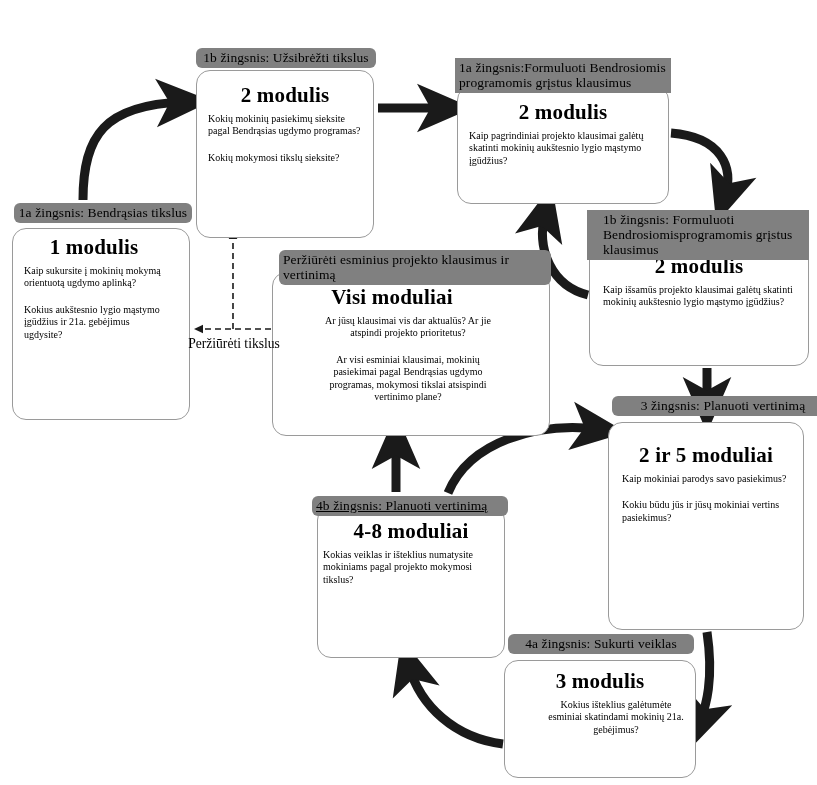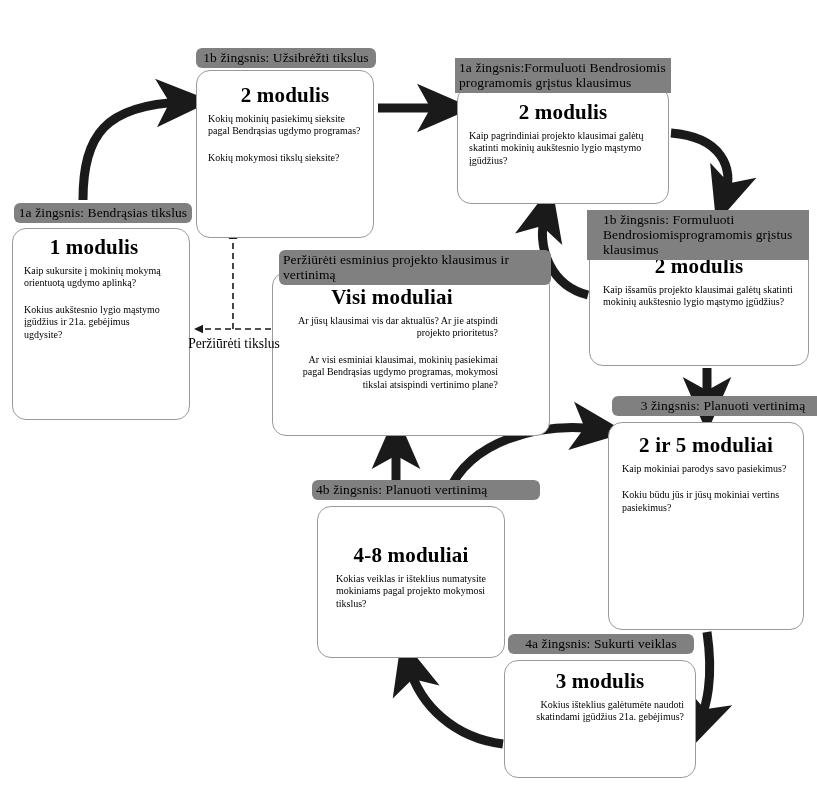--- a/index.html
+++ b/index.html
@@ -72,21 +72,22 @@
   .node-para {
     font-size: 10px;
     line-height: 1.24;
     margin: 0;
     text-align: left;
   }
   .node-para + .node-para {
     margin-top: 14px;
   }
   .para-center {
-    text-align: right;
+    text-align: center;
+    margin-left: 32px;
   }
   .edge-label {
     position: absolute;
     z-index: 6;
     font-size: 13.6px;
     line-height: 1.2;
     text-align: center;
     color: #000000;
   }
 
@@ -106,25 +107,25 @@
   #node-m2c       { left: 589px; top: 238px; width: 220px; height: 128px; }
   #banner-m2c     { left: 587px; top: 210px; width: 222px; padding-left: 16px; }
   #body-m2c       { left: 589px; top: 255px; width: 220px; padding: 0 14px; }
 
   #node-all       { left: 272px; top: 272px; width: 278px; height: 164px; }
   #banner-all     { left: 279px; top: 250px; width: 272px; }
   #body-all       { left: 272px; top: 286px; width: 240px; padding: 0 14px; }
 
   #node-m25       { left: 608px; top: 422px; width: 196px; height: 208px; }
   #banner-m25     { left: 612px; top: 396px; width: 222px; }
-  #body-m25       { left: 608px; top: 434px; width: 196px; padding: 0 14px; }
+  #body-m25       { left: 608px; top: 444px; width: 196px; padding: 0 14px; }
 
   #node-m48       { left: 317px; top: 506px; width: 188px; height: 152px; }
-  #banner-m48     { left: 312px; top: 480px; width: 228px; }
-  #body-m48       { left: 317px; top: 544px; width: 188px; padding: 0 19px; }
+  #banner-m48     { left: 312px; top: 496px; width: 196px; text-decoration: underline; }
+  #body-m48       { left: 317px; top: 520px; width: 188px; padding: 0 6px; }
 
   #node-m3        { left: 504px; top: 660px; width: 192px; height: 118px; }
   #banner-m3      { left: 508px; top: 634px; width: 186px; }
   #body-m3        { left: 504px; top: 670px; width: 192px; padding: 0 12px; }
 
   #label-review   { left: 186px; top: 336px; width: 96px; }
 </style>
 </head>
 <body>
 
@@ -215,18 +216,18 @@
   <div class="node-banner banner-pill banner-left" id="banner-m48">4b žingsnis: Planuoti vertinimą</div>
   <div class="node-body" id="body-m48">
     <div class="node-title">4-8 moduliai</div>
     <p class="node-para">Kokias veiklas ir išteklius numatysite mokiniams pagal projekto mokymosi tikslus?</p>
   </div>
 
   <div class="node" id="node-m3"></div>
   <div class="node-banner banner-pill" id="banner-m3">4a žingsnis: Sukurti veiklas</div>
   <div class="node-body" id="body-m3">
     <div class="node-title">3 modulis</div>
-    <p class="node-para para-center">Kokius išteklius galėtumėte naudoti skatindami įgūdžius 21a. gebėjimus?</p>
+    <p class="node-para para-center">Kokius išteklius galėtumėte esminiai skatindami mokinių 21a. gebėjimus?</p>
   </div>
 
   <div class="edge-label" id="label-review">Peržiūrėti tikslus</div>
 
 </div>
 
 </body></html>

